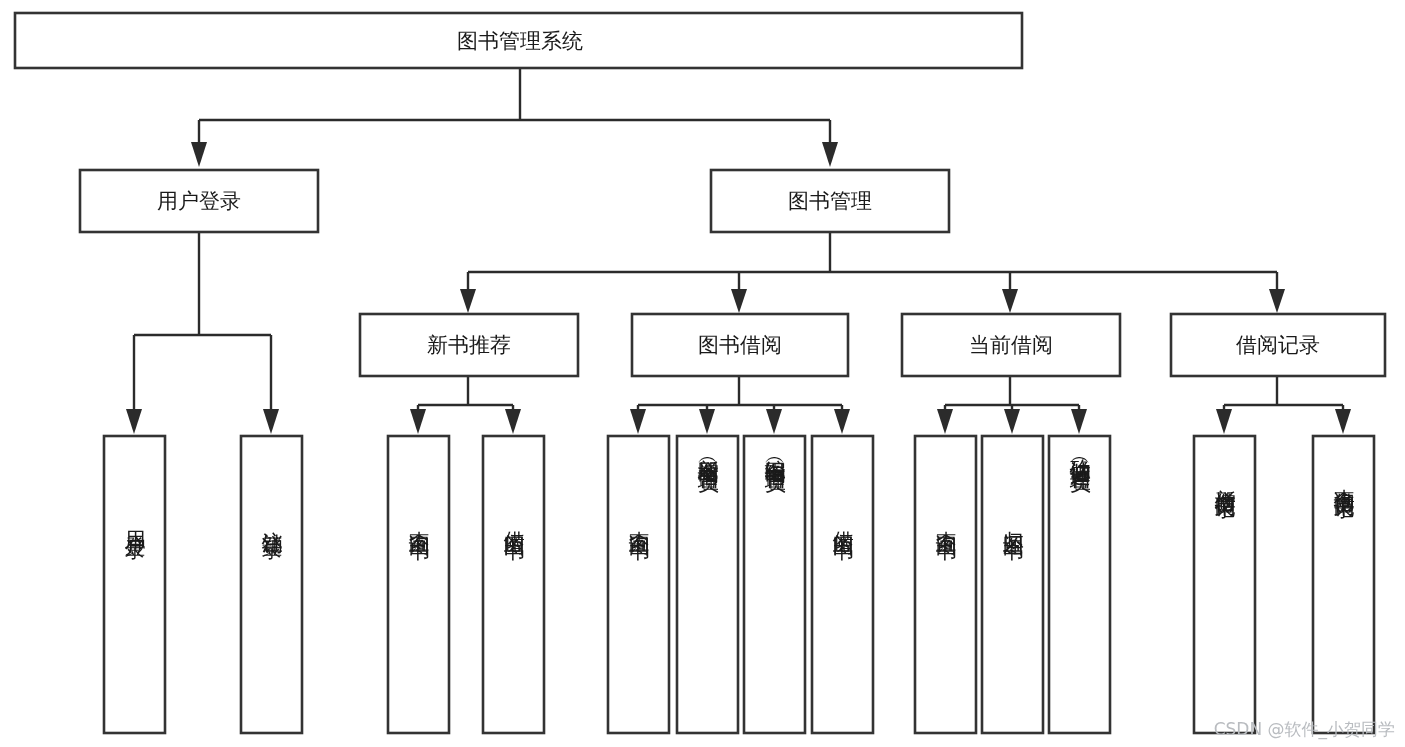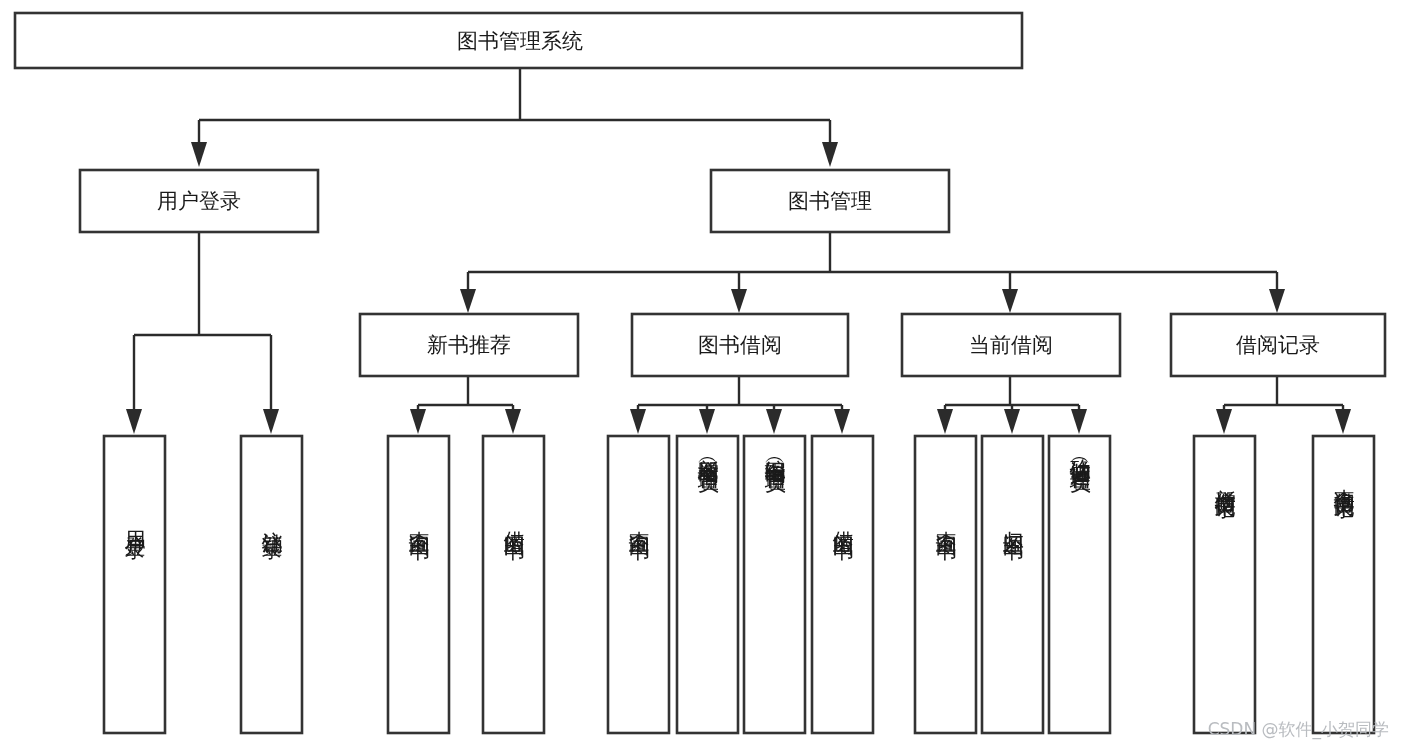--- a/index.html
+++ b/index.html
@@ -66,21 +66,21 @@
     line-height: 1.12;
     color: #1a1a1a;
     letter-spacing: 2px;
     white-space: nowrap;
   }
   .leaf-label.shortlabel {
     letter-spacing: 3px;
   }
   .watermark {
     position: absolute;
-    right: 16px;
+    right: 10px;
     bottom: 6px;
     font-family: "DejaVu Sans", "Liberation Sans", sans-serif;
     font-size: 17px;
     color: #b9bcc0;
     white-space: nowrap;
     user-select: none;
   }
 </style>
 </head>
 <body>

